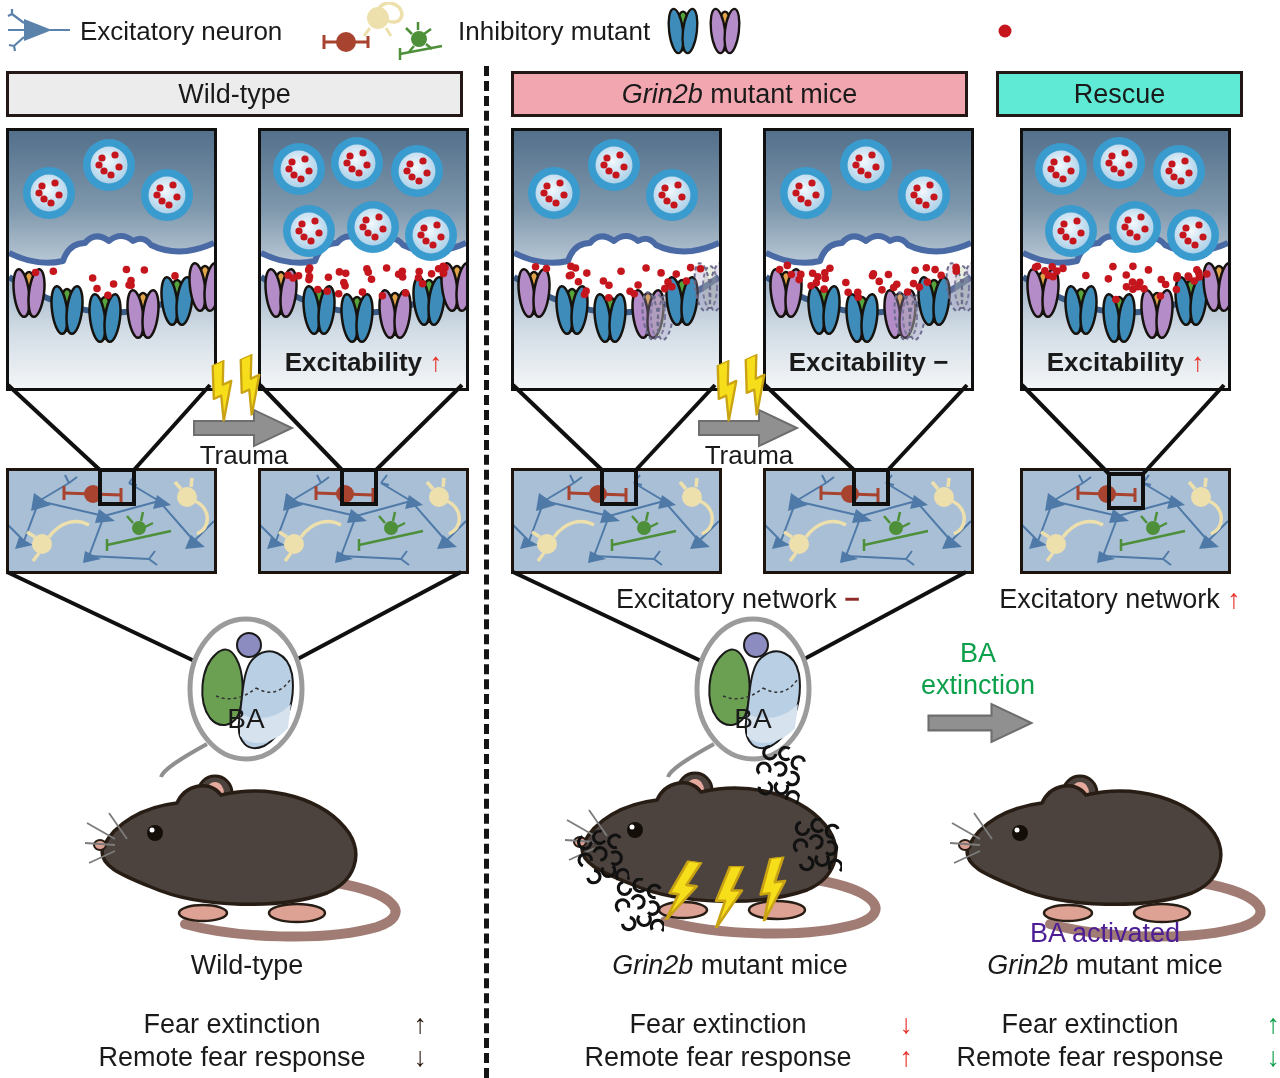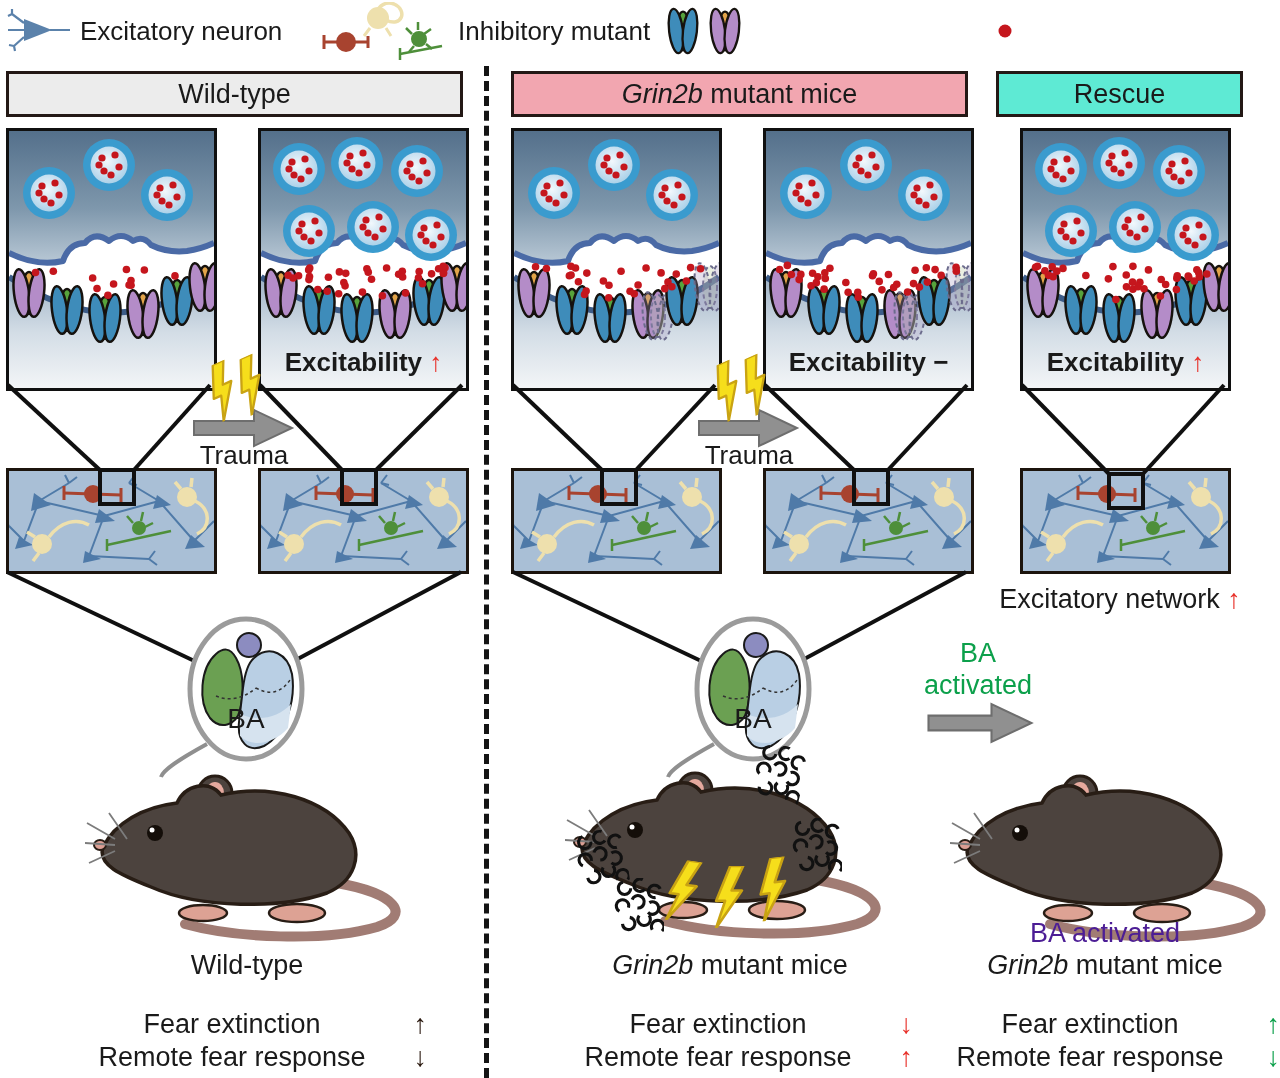--- a/index.html
+++ b/index.html
@@ -540,29 +540,32 @@
     <use href="#sym-bolt" x="236" y="357" width="30" height="56" transform="rotate(-24 251 385)"></use>
     <use href="#sym-arrow" x="698" y="408" width="102" height="40"></use>
     <use href="#sym-bolt" x="713" y="363" width="30" height="56" transform="rotate(-24 728 391)"></use>
     <use href="#sym-bolt" x="741" y="357" width="30" height="56" transform="rotate(-24 756 385)"></use>
     <use href="#sym-arrow" x="925" y="702" width="112" height="42"></use>
   </svg>
 
   <div class="trauma-label" style="left:244px;top:440px">Trauma</div>
   <div class="trauma-label" style="left:749px;top:440px">Trauma</div>
 
+  <div class="cap" style="left:738px;top:584px">
+    <span>Excitatory network</span>&nbsp;<span style="font-weight: 700; color: rgb(141, 43, 43);">−</span>
+  </div>
   <div class="cap" style="left:1120px;top:584px">
     <span>Excitatory network</span>&nbsp;<span style="font-weight: 700; color: rgb(232, 49, 42);">↑</span>
   </div>
 
   <div class="ba-label" style="left:246px;top:703px">BA</div>
   <div class="ba-label" style="left:753px;top:703px">BA</div>
 
   <div class="ba-act" style="left: 978px; top: 638px; color: rgb(12, 160, 75);">BA</div>
-  <div class="ba-act" style="left: 978px; top: 670px; color: rgb(12, 160, 75);">activated</div>
+  <div class="ba-act" style="left: 978px; top: 670px; color: rgb(12, 160, 75);">extinction</div>
 
   <div class="ftitle" style="left:247px;top:950px">Wild-type</div>
   <div class="frows" style="left:67px;top:1008px;width:360px">
     <div class="frow">
         <span class="flabel">Fear extinction</span>
         <span class="farrow" style="color: rgb(43, 26, 16);">↑</span>
       </div>
     <div class="frow">
         <span class="flabel">Remote fear response</span>
         <span class="farrow" style="color: rgb(43, 26, 16);">↓</span>

